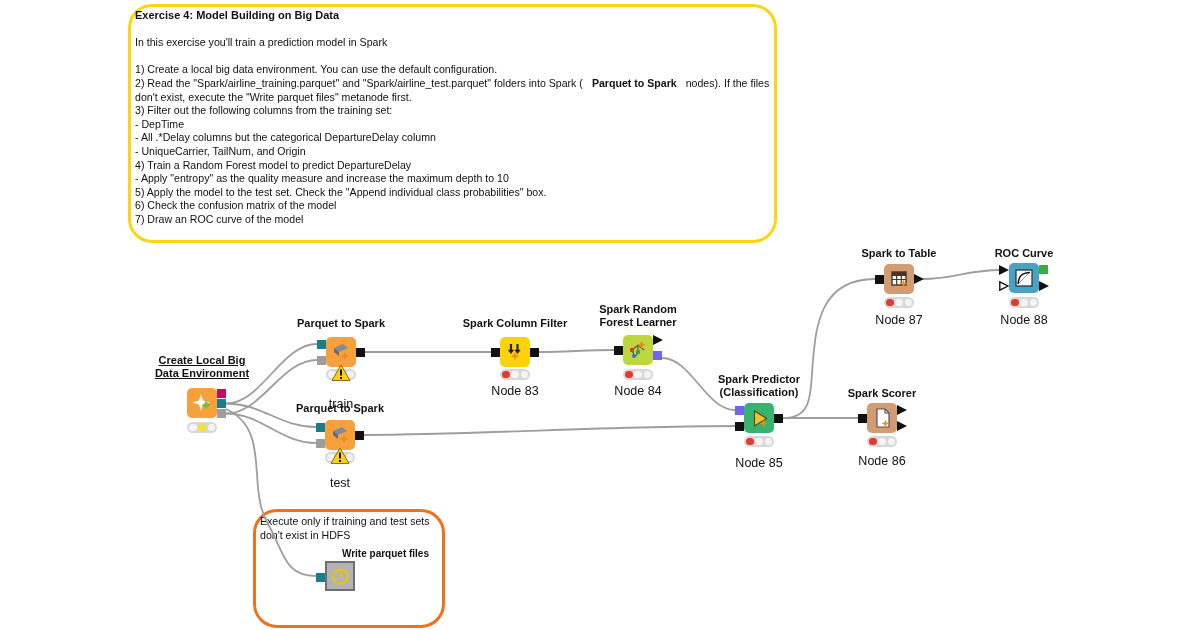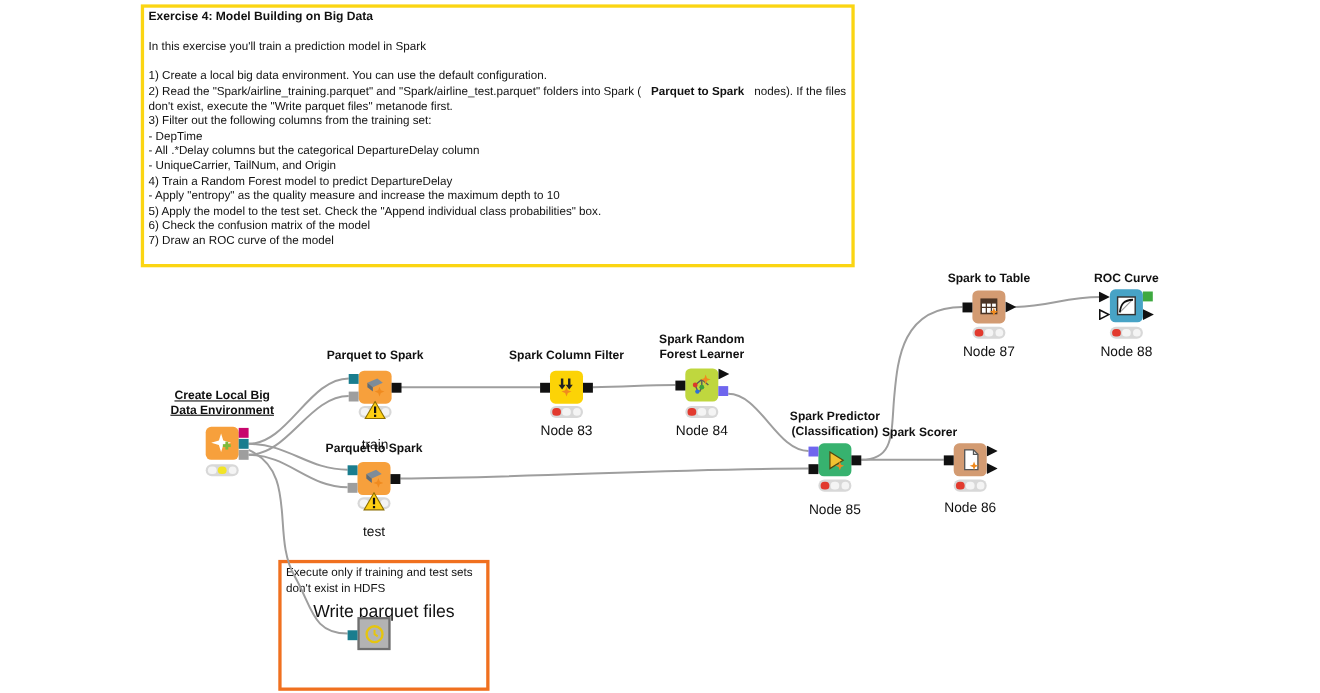--- a/index.html
+++ b/index.html
@@ -1,29 +1,29 @@
 <!DOCTYPE html>
 <html><head>
 <meta charset="utf-8">
 <style>
   html,body{margin:0;padding:0;}
   body{
     width:1200px;height:630px;position:relative;overflow:hidden;
     background:#ffffff;font-family:"Liberation Sans",sans-serif;color:#111;
   }
   
-  .abox{position:absolute;background:#ffffff;box-sizing:border-box;z-index:0;}
+  .abox{position:absolute;background:#ffffff;box-sizing:border-box;z-index:0;border-radius:24px;}
   .ybox{left:128px;top:4px;width:649px;height:239px;border:3px solid #fbd512;padding:2px 4px;}
   .obox{left:253px;top:509px;width:192px;height:119px;border:3px solid #f0701f;padding:3px 4px;}
   .ybox .ln{font-size:10.6px;line-height:13.6px;white-space:nowrap;}
   .ybox .ttl{font-weight:bold;font-size:11px;}
   .ybox .blank{height:13.6px;}
   .ybox .bold-inline{font-weight:bold;margin:0 9px;}
   .obox .ln{font-size:10.6px;line-height:13.5px;}
-  .obox .mlabel{font-weight:normal;font-size:16px;text-align:center;width:160px;position:absolute;left:13px;top:36px;}
+  .obox .mlabel{font-weight:bold;font-size:10px;text-align:right;width:160px;position:absolute;left:13px;top:36px;}
   
   #edges{position:absolute;left:0;top:0;z-index:1;}
   
   .nsq{position:absolute;width:30px;height:30px;border-radius:5px;z-index:2;}
   .meta{position:absolute;width:30px;height:30px;background:#b3b3b3;border:2px solid #6f6f6f;box-sizing:border-box;border-radius:0;z-index:2;}
   .nsq svg,.meta svg{position:absolute;left:0;top:0;}
   .nlabel{position:absolute;width:150px;text-align:center;font-weight:bold;font-size:11px;line-height:13px;z-index:2;}
   .nname{position:absolute;width:150px;text-align:center;font-size:12.5px;z-index:2;}
   .port{position:absolute;width:9px;height:9px;z-index:3;}
   .tri{position:absolute;width:10px;height:10px;z-index:3;}
@@ -203,21 +203,21 @@
   <span class="port" style="left:-9px;top:18.5px;background:#111;"></span>
   <span class="port" style="left:30px;top:10.5px;background:#111;"></span>
 </div>
 <div class="tl" style="left:744px;top:436px;">
   <span class="dot red"></span>
     <span class="dot"></span>
     <span class="dot"></span>
 </div>
 <div class="nname" style="left:684px;top:456px;">Node 85</div>
 
-<div class="nlabel" style="left:761px;top:387px;">Spark Scorer</div>
+<div class="nlabel" style="left:807px;top:387px;">Spark Scorer</div>
 <div class="nsq" style="left:867px;top:403px;background:#d39b72;">
   <svg width="30" height="30" viewBox="0 0 30 30">
     <path d="M10 6 h8 l4 4 v14 h-12 z" fill="#ffffff" stroke="#555" stroke-width="1.2"></path>
     <path d="M18 6 v4 h4" fill="none" stroke="#555" stroke-width="1.2"></path>
     <path d="M18.5,16.5 L19.6,19.4 L22.5,20.5 L19.6,21.6 L18.5,24.5 L17.4,21.6 L14.5,20.5 L17.4,19.4 Z" fill="#f08a1e"></path>
   </svg>
   <span class="port" style="left:-9px;top:10.5px;background:#111;"></span>
   <svg class="tri" style="left:30px;top:2px;" viewBox="0 0 10 10">
       <polygon points="0,0 10,5 0,10" fill="#111"></polygon>
     </svg>

